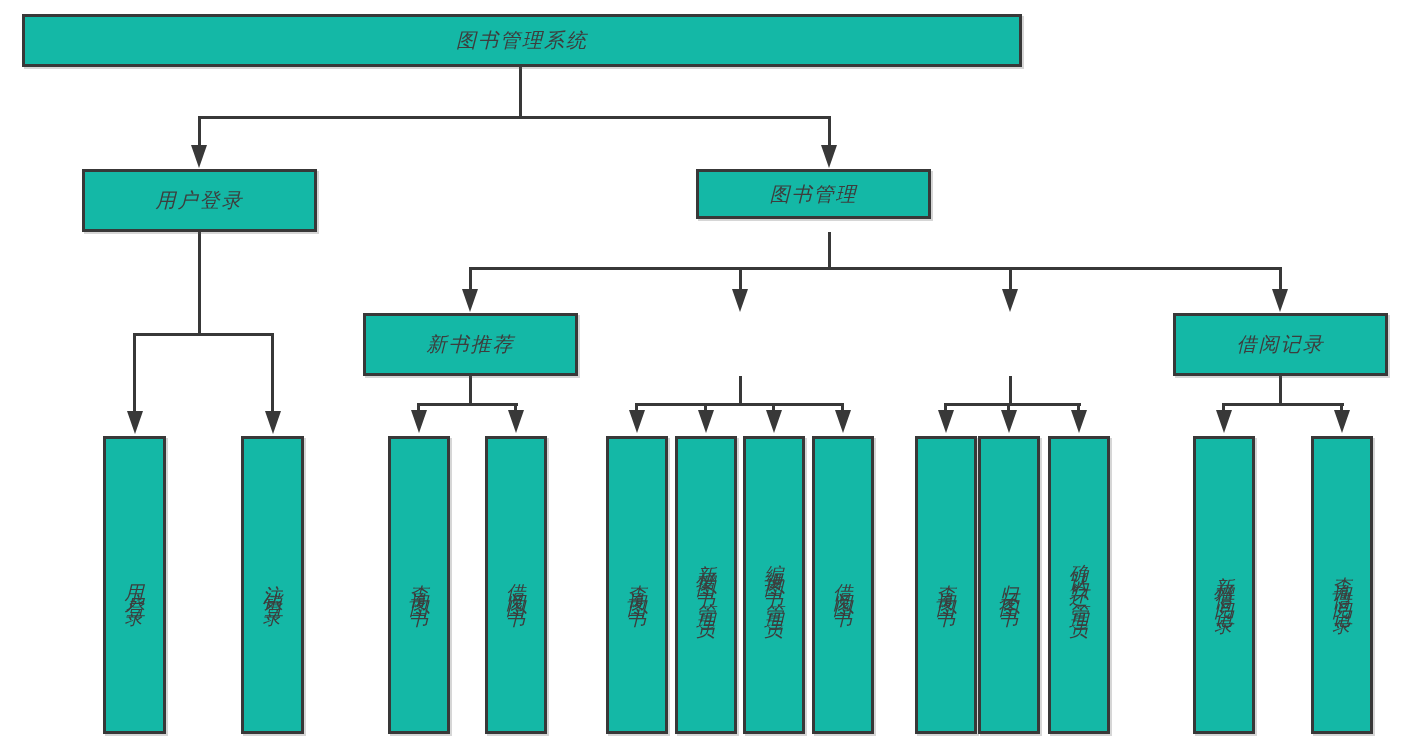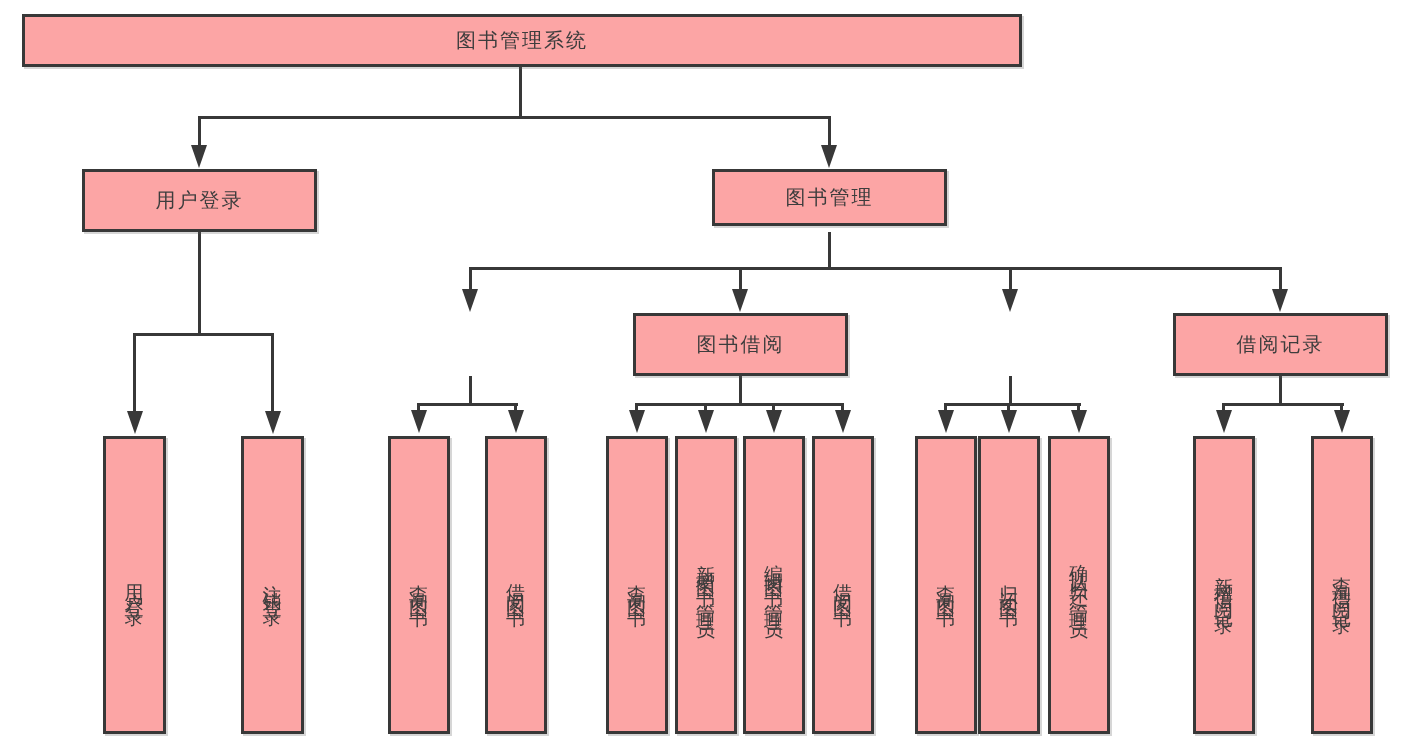--- a/index.html
+++ b/index.html
@@ -11,24 +11,25 @@
   .canvas{
     position:relative;
     width:1405px;height:747px;
     background:#ffffff;
     overflow:hidden;
   }
   .box{
     position:absolute;
     box-sizing:border-box;
     border:3px solid var(--line);
-    background:#fca5a5;
+    background:#14b8a6;
     color:var(--text);
     display:flex;align-items:center;justify-content:center;
     box-shadow:2px 2px 0 rgba(90,90,90,0.25);
+    font-style:italic;
   }
   .hbox{
     font-size:20px;
     letter-spacing:2px;
   }
   .leaf{
     writing-mode:vertical-lr;
     text-orientation:mixed;
     font-size:19px;
     letter-spacing:8px;
@@ -113,23 +114,23 @@
   <div class="vl" style="left:1279px;top:376px;height:30px;"></div>
   <div class="hl" style="left:1222px;top:403px;width:122px;"></div>
   <div class="vl" style="left:1222px;top:403px;height:10px;"></div>
   <div class="vl" style="left:1340px;top:403px;height:10px;"></div>
   <div class="arrow" style="left:1216px;top:410px;"></div>
   <div class="arrow" style="left:1334px;top:410px;"></div>
 
   <div class="box hbox" style="left:22px;top:14px;width:1000px;height:53px;">图书管理系统</div>
 
   <div class="box hbox" style="left:82px;top:169px;width:235px;height:63px;">用户登录</div>
-  <div class="box hbox" style="left:712px;top:169px;width:235px;height:57px;">图书管理</div>
+  <div class="box hbox" style="left:696px;top:169px;width:235px;height:50px;">图书管理</div>
 
-  <div class="box hbox" style="left:633px;top:313px;width:215px;height:63px;">图书借阅</div>
+  <div class="box hbox" style="left:363px;top:313px;width:215px;height:63px;">新书推荐</div>
   <div class="box hbox" style="left:1173px;top:313px;width:215px;height:63px;">借阅记录</div>
 
   <div class="box leaf" style="left:103px;top:436px;width:63px;height:298px;">用户登录</div>
   <div class="box leaf" style="left:241px;top:436px;width:63px;height:298px;">注销登录</div>
 
   <div class="box leaf" style="left:388px;top:436px;width:62px;height:298px;">查询图书</div>
   <div class="box leaf" style="left:485px;top:436px;width:62px;height:298px;">借阅图书</div>
 
   <div class="box leaf" style="left:606px;top:436px;width:62px;height:298px;">查询图书</div>
   <div class="box leaf" style="left:675px;top:436px;width:62px;height:298px;">新增图书（管理员）</div>

